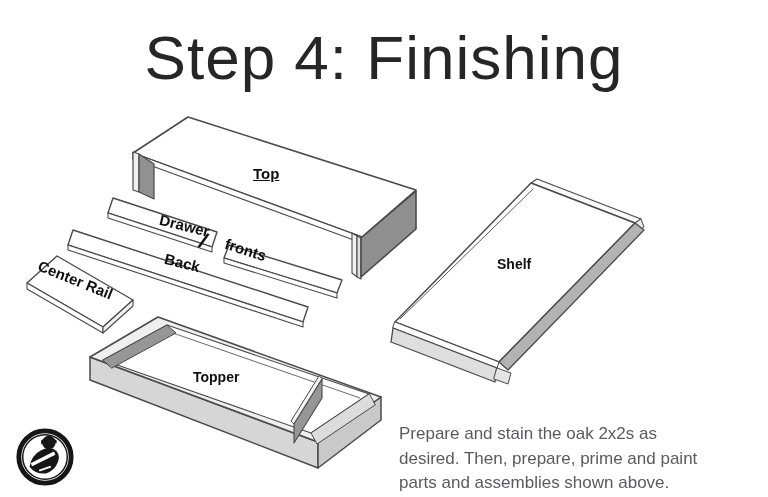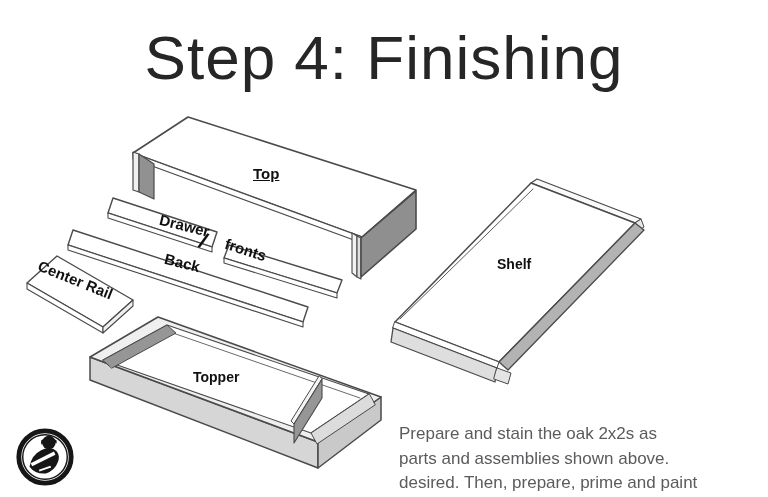--- a/index.html
+++ b/index.html
@@ -100,22 +100,22 @@
   <div class="part-label lbl-drawer">Drawer</div>
   <div class="part-label lbl-slash">/</div>
   <div class="part-label lbl-fronts">fronts</div>
   <div class="part-label lbl-back">Back</div>
   <div class="part-label lbl-centerrail">Center Rail</div>
   <div class="part-label lbl-topper">Topper</div>
   <div class="part-label lbl-shelf">Shelf</div>
 
   <div class="note">
     <div>Prepare and stain the oak 2x2s as</div>
+    <div>desired. Then, prepare, prime and paint</div>
     <div>parts and assemblies shown above.</div>
-    <div>desired. Then, prepare, prime and paint</div>
   </div>
 
   <svg class="logo" viewBox="0 0 64 64">
     <circle cx="32" cy="32" r="27" fill="none" stroke="#161616" stroke-width="5"></circle>
     <circle cx="32" cy="32" r="23" fill="none" stroke="#161616" stroke-width="1.5"></circle>
     <g>
       <circle cx="36" cy="17" r="7" fill="#161616"></circle>
       <path d="M28,15 Q36,8 44,15 L44,18 Q36,13 28,19 Z" fill="#161616"></path>
       <path d="M16,42 Q18,30 28,25 Q38,20 44,26 Q48,31 45,38 Q42,46 33,49 Q22,50 16,42 Z" fill="#161616"></path>
       <path d="M18,40 L42,28" stroke="#ffffff" stroke-width="3.5" fill="none"></path>

